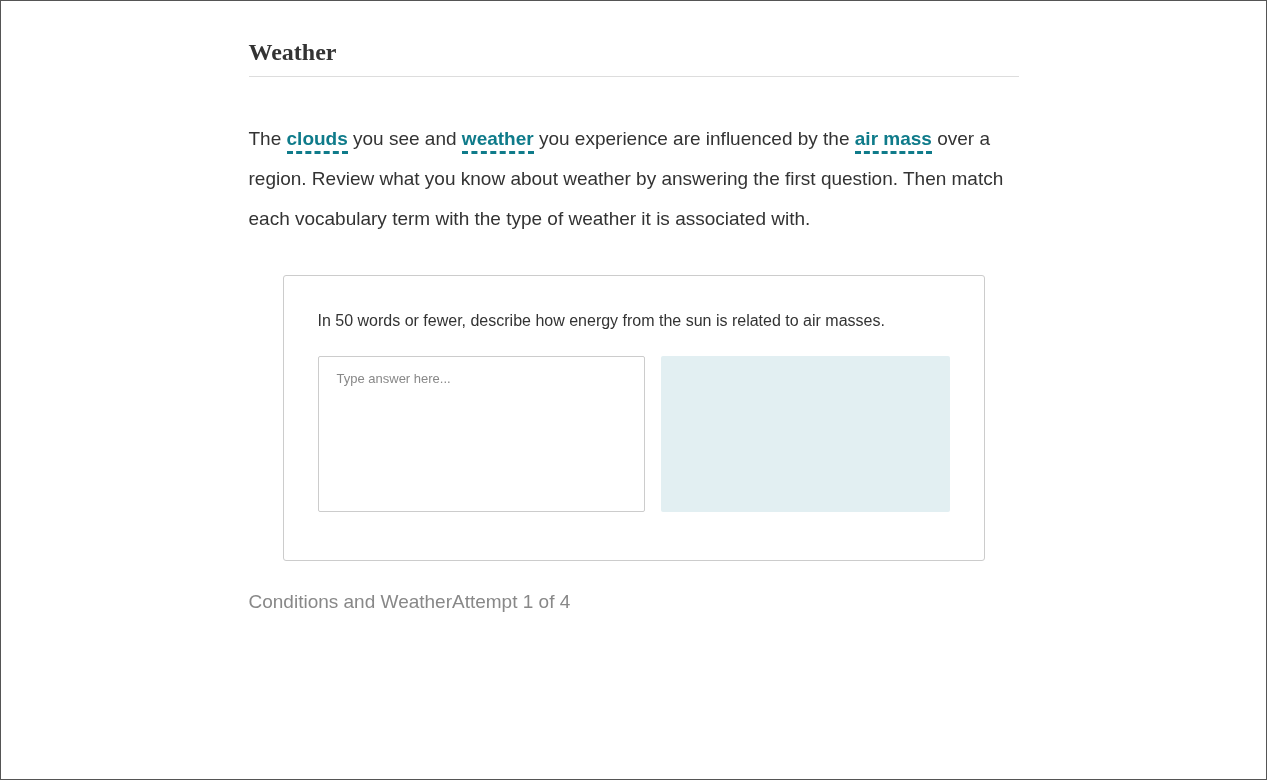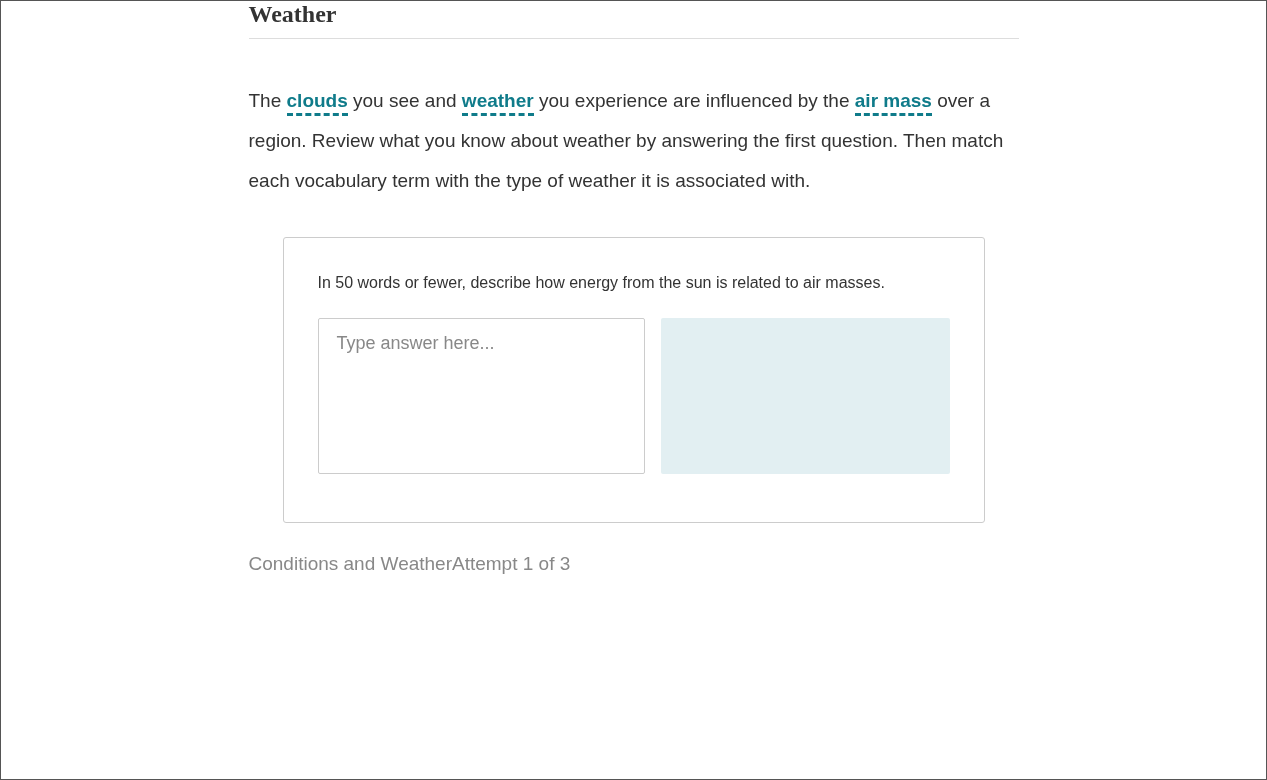--- a/index.html
+++ b/index.html
@@ -8,20 +8,21 @@
     background: #fff;
     width: 1267px;
     height: 780px;
     border: 1px solid #555;
     position: relative;
     color: #333;
   }
   .page {
     width: 770px;
     margin: 0 auto;
+    padding-top: 38px;
   }
   .page-title {
     font-family: Georgia, "Times New Roman", serif;
     font-weight: 700;
     font-size: 24px;
     color: #333;
     padding-bottom: 10px;
     border-bottom: 1px solid #ddd;
     margin-bottom: 42px;
   }
@@ -54,21 +55,21 @@
     display: flex;
     gap: 16px;
     margin-bottom: 24px;
   }
   .answer-input {
     flex: 1;
     min-height: 156px;
     border: 1px solid #ccc;
     border-radius: 2px;
     padding: 14px 18px;
-    font-size: 18px;
+    font-size: 13px;
     font-family: inherit;
     resize: none;
     color: #333;
   }
   .answer-input::placeholder { color: #888; }
   .feedback-panel {
     flex: 1;
     min-height: 156px;
     background: #e2eff2;
     border-radius: 2px;
@@ -106,15 +107,15 @@
 
     <div class="answer-row">
       <textarea class="answer-input" placeholder="Type answer here..." style=""></textarea>
       <div class="feedback-panel"></div>
     </div>
 
   </div>
 
   <div class="footer">
     <span>Conditions and Weather</span>
-    <span>Attempt 1 of 3</span>
+    <span>Attempt 1 of 4</span>
   </div>
 </div>
 
 </body></html>

